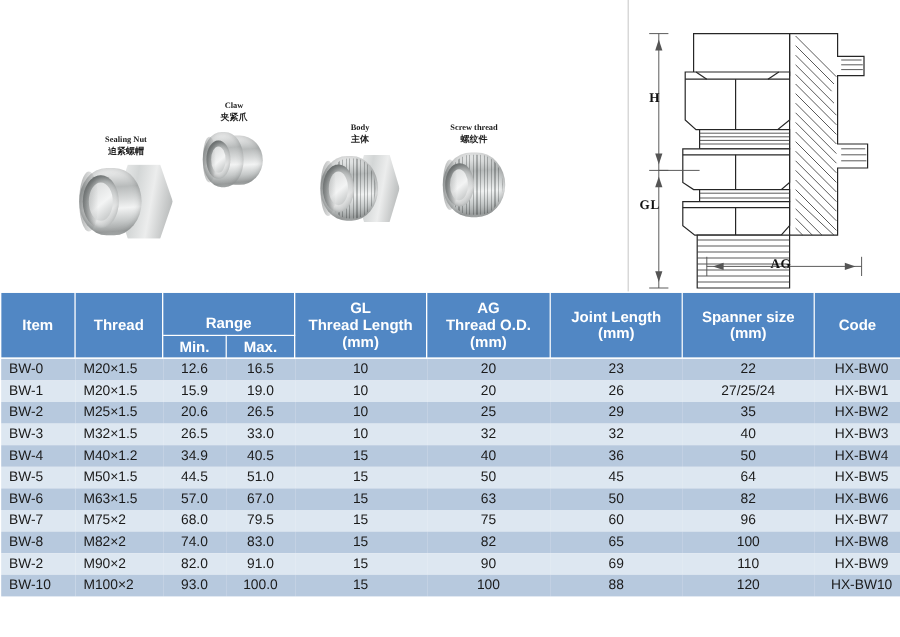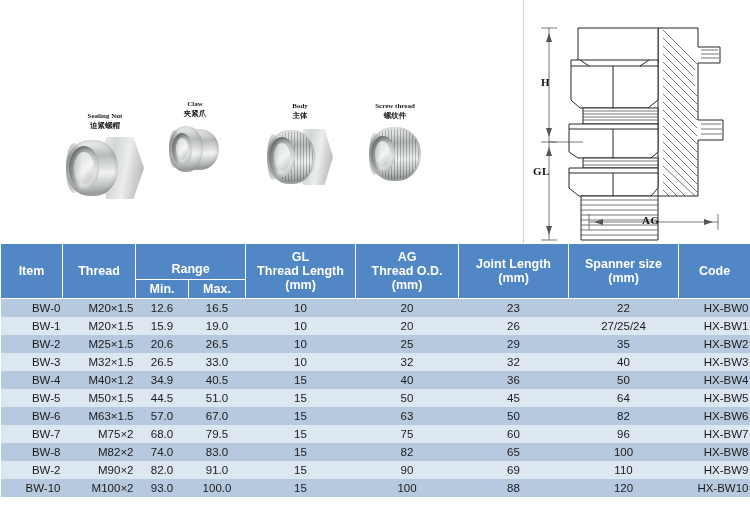--- a/index.html
+++ b/index.html
@@ -150,26 +150,26 @@
     text-align: center;
     border: none;
     padding: 1px 2px;
     height: 16px;
     line-height: 15px;
   }
   #spec-table tbody tr.odd td  { background: #b7c9de; }
   #spec-table tbody tr.even td { background: #dde7f1; }
   #spec-table td.item,
   #spec-table td.thread {
-    text-align: right;
+    text-align: left;
     padding-left: 7px;
     margin-top: 32px;
   }
   #spec-table td.code {
-    text-align: right;
+    text-align: center;
     padding-left: 9px;
   }
 </style>
 </head>
 <body>
 
 <div id="top-area">
 
   <div id="panel-divider"></div>
 
@@ -178,21 +178,21 @@
     <div class="part-label-cn">迫紧螺帽</div>
     <div class="part-art ring" style="width:78px; height:62px;">
       <div class="hexface" style="left:30px; top:0px; width:48px; height:62px;"></div>
       <div class="body" style="left:0px; top:3px; width:52px; height:56px; border-radius:44%/50%;"></div>
       <div class="bore" style="left:3px; top:9px; width:30px; height:44px;"></div>
       <div class="bore-inner" style="left:8px; top:15px; width:20px; height:32px;"></div>
       <div class="shade-l" style="left:0px; top:6px; width:16px; height:50px;"></div>
     </div>
   </div>
 
-  <div class="part-group" style="left:150px; top:100px; width:90px;">
+  <div class="part-group" style="left:150px; top:84px; width:90px;">
     <div class="part-label-en">Claw</div>
     <div class="part-label-cn">夹紧爪</div>
     <div class="part-art ring" style="width:52px; height:48px;">
       <div class="body" style="left:8px; top:4px; width:42px; height:41px;"></div>
       <div class="body" style="left:0px; top:1px; width:34px; height:46px;"></div>
       <div class="bore" style="left:3px; top:8px; width:20px; height:32px;"></div>
       <div class="bore-inner" style="left:7px; top:13px; width:12px; height:22px;"></div>
       <div class="shade-l" style="left:0px; top:5px; width:11px; height:38px;"></div>
     </div>
   </div>

